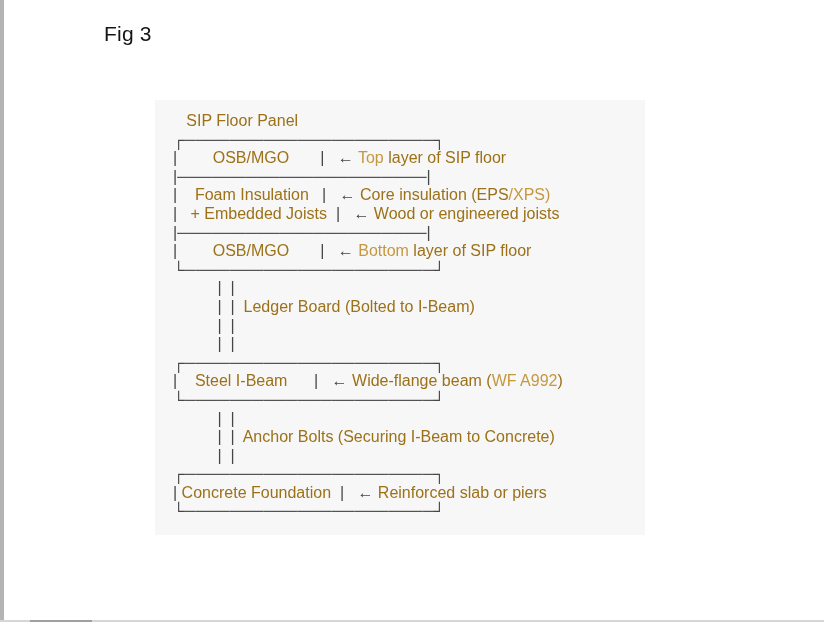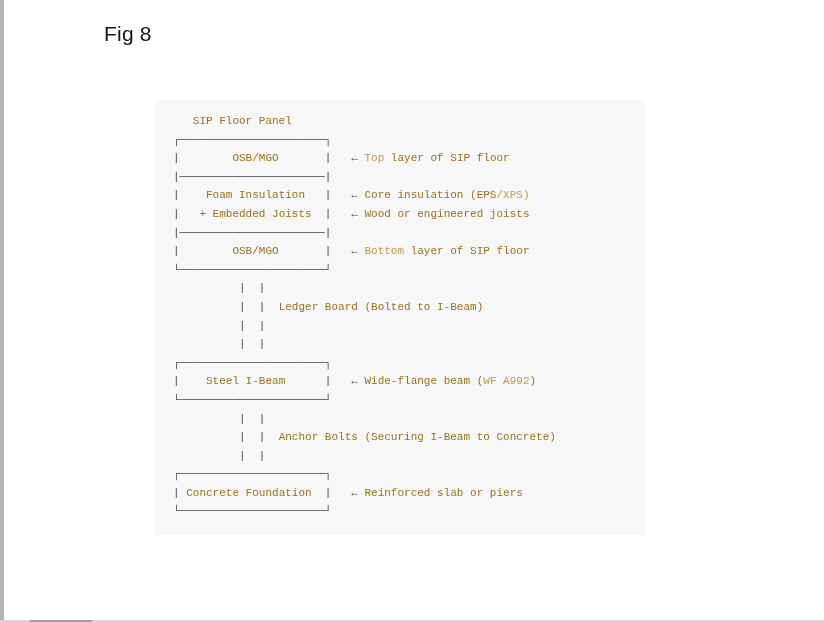--- a/index.html
+++ b/index.html
@@ -5,32 +5,32 @@
   html,body{margin:0;padding:0;background:#e9e9e9;}
   .page{position:relative;width:824px;height:622px;background:var(--page-bg,#ffffff);
         font-family:"Liberation Sans",sans-serif;overflow:hidden;}
   .left-strip{position:absolute;left:0;top:0;width:4px;height:622px;background:var(--edge-color,#b4b4b4);}
   .bottom-line{position:absolute;left:0;bottom:0;width:824px;height:2px;background:var(--bottom-line-color,#d6d6d6);}
   .hscroll-thumb{position:absolute;left:30px;bottom:0;width:62px;height:2px;background:#9f9f9f;}
   .fig-title{position:absolute;left:104px;top:22px;margin:0;font-size:21px;font-weight:400;
              color:#151515;font-family:"Liberation Sans",sans-serif;letter-spacing:.2px;}
   .panel{position:absolute;left:155px;top:100px;width:490px;height:435px;
          background:var(--panel-bg,#f7f7f7);overflow:hidden;}
-  .diagram{margin:0;padding:12px 0 0 18px;font-family:Liberation Mono, monospace;
-           font-size:11px;line-height:18.6px;white-space:pre;}
+  .diagram{margin:0;padding:12px 0 0 18px;font-family:Liberation Sans, sans-serif;
+           font-size:16px;line-height:18.6px;white-space:pre;}
   .diagram .s{color:var(--structure-color,#464649);}
   .diagram .g{color:var(--gold-color,#9c7118);}
   .diagram .b{color:var(--bright-gold-color,#c59840);}
 </style>
 </head>
 <body>
 
 <div class="page">
   <div class="left-strip"></div>
   <div class="bottom-line"></div>
   <div class="hscroll-thumb"></div>
 
-  <h1 class="fig-title">Fig 8</h1>
+  <h1 class="fig-title">Fig 3</h1>
 
   <div class="panel">
     <pre class="diagram"><div><span class="g">   SIP Floor Panel</span></div><div><span class="s">┌──────────────────────┐</span></div><div><span class="s">|</span><span class="g">        OSB/MGO       </span><span class="s">|   ← </span><span class="b">Top</span><span class="g"> layer of SIP floor</span></div><div><span class="s">|──────────────────────|</span></div><div><span class="s">|</span><span class="g">    Foam Insulation   </span><span class="s">|   ← </span><span class="g">Core insulation (EPS</span><span class="b">/XPS)</span></div><div><span class="s">|</span><span class="g">   + Embedded Joists  </span><span class="s">|   ← </span><span class="g">Wood or engineered joists</span></div><div><span class="s">|──────────────────────|</span></div><div><span class="s">|</span><span class="g">        OSB/MGO       </span><span class="s">|   ← </span><span class="b">Bottom</span><span class="g"> layer of SIP floor</span></div><div><span class="s">└──────────────────────┘</span></div><div><span class="s">          |  |</span></div><div><span class="s">          |  |  </span><span class="g">Ledger Board (Bolted to I-Beam)</span></div><div><span class="s">          |  |</span></div><div><span class="s">          |  |</span></div><div><span class="s">┌──────────────────────┐</span></div><div><span class="s">|</span><span class="g">    Steel I-Beam      </span><span class="s">|   ← </span><span class="g">Wide-flange beam (</span><span class="b">WF A992</span><span class="g">)</span></div><div><span class="s">└──────────────────────┘</span></div><div><span class="s">          |  |</span></div><div><span class="s">          |  |  </span><span class="g">Anchor Bolts (Securing I-Beam to Concrete)</span></div><div><span class="s">          |  |</span></div><div><span class="s">┌──────────────────────┐</span></div><div><span class="s">|</span><span class="g"> Concrete Foundation  </span><span class="s">|   ← </span><span class="g">Reinforced slab or piers</span></div><div><span class="s">└──────────────────────┘</span></div></pre>
   </div>
 </div>
 
 </body></html>

